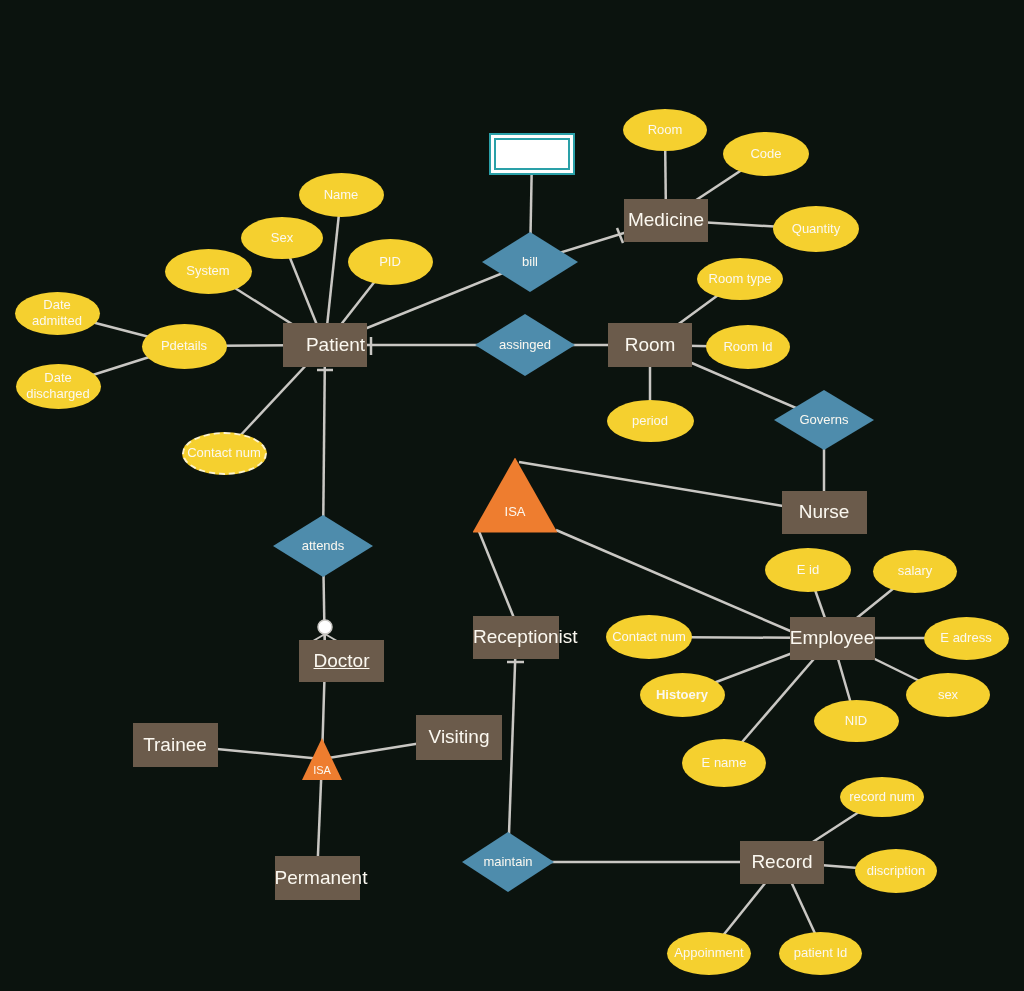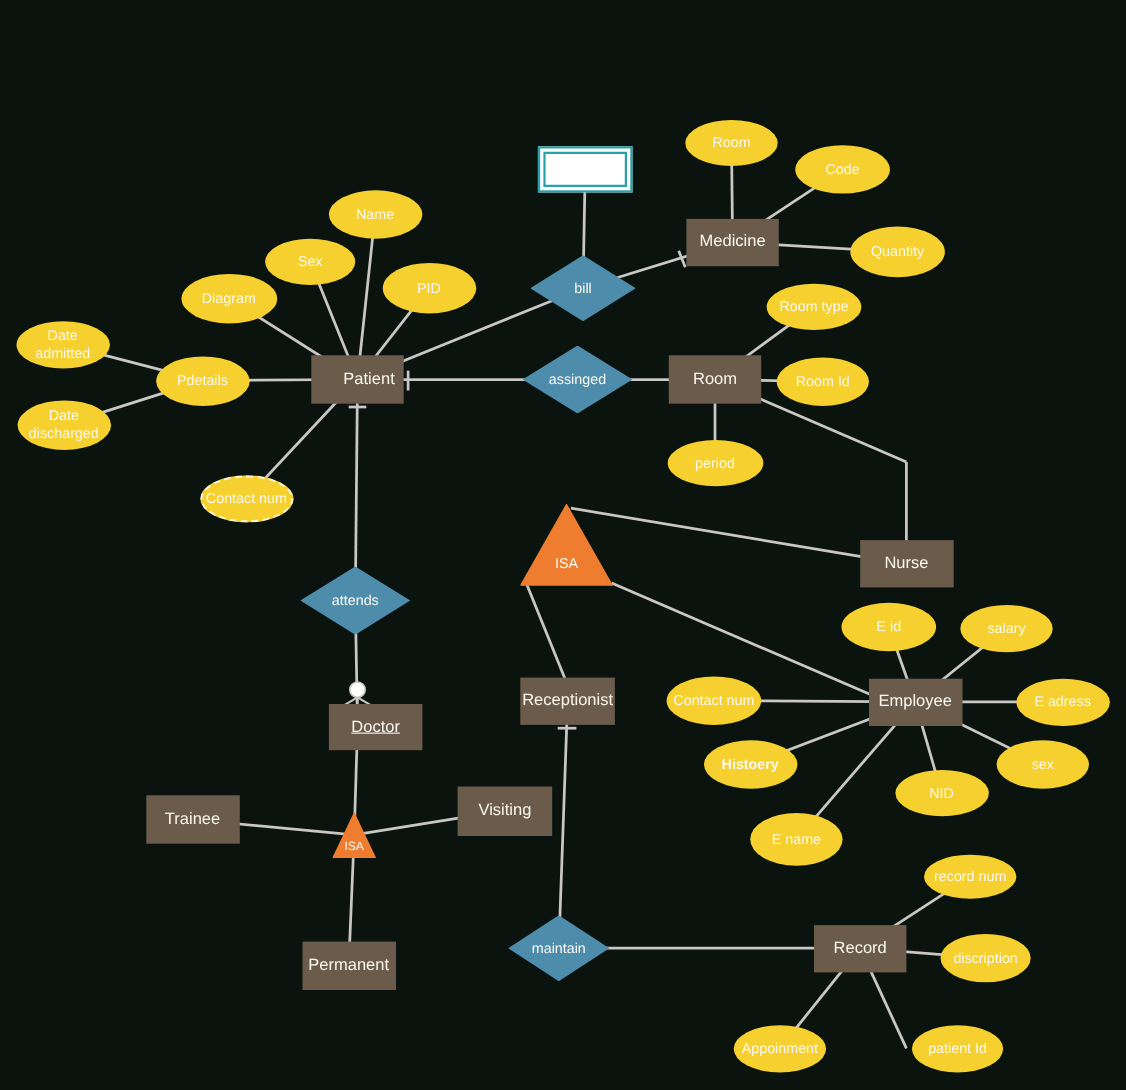--- a/index.html
+++ b/index.html
@@ -12,21 +12,21 @@
     background:var(--bg);
     font-family:"Liberation Sans", sans-serif;
   }
   #diagram{position:absolute;left:0;top:0;width:1024px;height:991px;}
   #edge-layer{position:absolute;left:0;top:0;}
   .node{
     position:absolute;display:flex;align-items:center;justify-content:center;
     box-sizing:border-box;color:var(--label);font-size:13px;line-height:1.2;
     text-align:center;white-space:pre-line;
   }
-  .entity{background:var(--entity);font-size:15px;}
+  .entity{background:var(--entity);font-size:19px;}
   .attribute{background:var(--attr);border-radius:50%;}
   .attribute.dashed{border:2px dashed #fdf3cf;}
   .relationship{background:var(--rel);clip-path:polygon(50% 0,100% 50%,50% 100%,0 50%);}
   .isa{background:var(--isa);clip-path:polygon(50% 0,100% 100%,0 100%);}
   .isa .lbl{position:absolute;left:0;right:0;bottom:13px;}
   .isa.small .lbl{bottom:3px;font-size:11px;}
   .blank{
     background:#fff;border:2px solid var(--teal);
     box-shadow:inset 0 0 0 3px #fff, inset 0 0 0 5px var(--teal);
   }
@@ -102,26 +102,27 @@
 <div class="node blank" style="left: 489px; top: 133px; width: 86px; height: 42px;"></div>
     <div class="node relationship" style="left: 482px; top: 232px; width: 96px; height: 60px;"><span class="lbl">bill</span></div>
     <div class="node entity" style="left: 624px; top: 198.5px; width: 84px; height: 43px;"><span class="lbl">Medicine</span></div>
     <div class="node attribute" style="left: 623px; top: 109px; width: 84px; height: 42px;"><span class="lbl">Room</span></div>
     <div class="node attribute" style="left: 723px; top: 132px; width: 86px; height: 44px;"><span class="lbl">Code</span></div>
     <div class="node attribute" style="left: 773px; top: 206px; width: 86px; height: 46px;"><span class="lbl">Quantity</span></div>
     <div class="node attribute" style="left: 697px; top: 258px; width: 86px; height: 42px;"><span class="lbl">Room type</span></div>
     <div class="node entity" style="left: 608px; top: 323px; width: 84px; height: 44px;"><span class="lbl">Room</span></div>
     <div class="node attribute" style="left: 706px; top: 325px; width: 84px; height: 44px;"><span class="lbl">Room Id</span></div>
     <div class="node attribute" style="left: 606.5px; top: 400px; width: 87px; height: 42px;"><span class="lbl">period</span></div>
+    <div class="node relationship" style="left: 774px; top: 390px; width: 100px; height: 60px;"><span class="lbl">Governs</span></div>
     <div class="node entity" style="left: 781.5px; top: 490.5px; width: 85px; height: 43px;"><span class="lbl">Nurse</span></div>
     <div class="node relationship" style="left: 475px; top: 314px; width: 100px; height: 62px;"><span class="lbl">assinged</span></div>
     <div class="node entity" style="left: 283px; top: 323px; width: 84px; height: 44px; padding-left: 21px;"><span class="lbl">Patient</span></div>
     <div class="node attribute" style="left: 298.5px; top: 173px; width: 85px; height: 44px;"><span class="lbl">Name</span></div>
     <div class="node attribute" style="left: 241px; top: 217px; width: 82px; height: 42px;"><span class="lbl">Sex</span></div>
-    <div class="node attribute" style="left: 164.5px; top: 248.5px; width: 87px; height: 45px;"><span class="lbl">Diagram</span></div>
+    <div class="node attribute" style="left: 164.5px; top: 248.5px; width: 87px; height: 45px;"><span class="lbl">System</span></div>
     <div class="node attribute" style="left: 347.5px; top: 239px; width: 85px; height: 46px;"><span class="lbl">PID</span></div>
     <div class="node attribute" style="left: 14.5px; top: 291.5px; width: 85px; height: 43px;"><span class="lbl">Date
 admitted</span></div>
     <div class="node attribute" style="left: 141.5px; top: 323.5px; width: 85px; height: 45px;"><span class="lbl">Pdetails</span></div>
     <div class="node attribute" style="left: 15.5px; top: 363.5px; width: 85px; height: 45px;"><span class="lbl">Date
 discharged</span></div>
     <div class="node attribute dashed" style="left: 181.5px; top: 431.5px; width: 85px; height: 43px;"><span class="lbl">Contact num</span></div>
     <div class="node relationship" style="left: 273px; top: 515px; width: 100px; height: 62px;"><span class="lbl">attends</span></div>
     <div class="node entity" style="left: 299px; top: 640px; width: 85px; height: 42px; text-decoration: underline;"><span class="lbl">Doctor</span></div>
     <div class="node isa small" style="left: 302px; top: 738px; width: 40px; height: 42px;"><span class="lbl">ISA</span></div>
@@ -137,14 +138,14 @@
     <div class="node attribute" style="left: 923.5px; top: 616.5px; width: 85px; height: 43px;"><span class="lbl">E adress</span></div>
     <div class="node attribute" style="left: 639.5px; top: 673px; width: 85px; height: 44px; font-weight: bold;"><span class="lbl">Histoery</span></div>
     <div class="node attribute" style="left: 906px; top: 673px; width: 84px; height: 44px;"><span class="lbl">sex</span></div>
     <div class="node attribute" style="left: 813.5px; top: 700px; width: 85px; height: 42px;"><span class="lbl">NID</span></div>
     <div class="node attribute" style="left: 682px; top: 739px; width: 84px; height: 48px;"><span class="lbl">E name</span></div>
     <div class="node relationship" style="left: 462px; top: 832px; width: 92px; height: 60px;"><span class="lbl">maintain</span></div>
     <div class="node entity" style="left: 740px; top: 840.5px; width: 84px; height: 43px;"><span class="lbl">Record</span></div>
     <div class="node attribute" style="left: 840px; top: 777px; width: 84px; height: 40px;"><span class="lbl">record num</span></div>
     <div class="node attribute" style="left: 855px; top: 849px; width: 82px; height: 44px;"><span class="lbl">discription</span></div>
     <div class="node attribute" style="left: 667px; top: 931.5px; width: 84px; height: 43px;"><span class="lbl">Appoinment</span></div>
-    <div class="node attribute" style="left: 829px; top: 931.5px; width: 83px; height: 43px;"><span class="lbl">patient Id</span></div>
+    <div class="node attribute" style="left: 779px; top: 931.5px; width: 83px; height: 43px;"><span class="lbl">patient Id</span></div>
   </div>
 
 </body></html>

